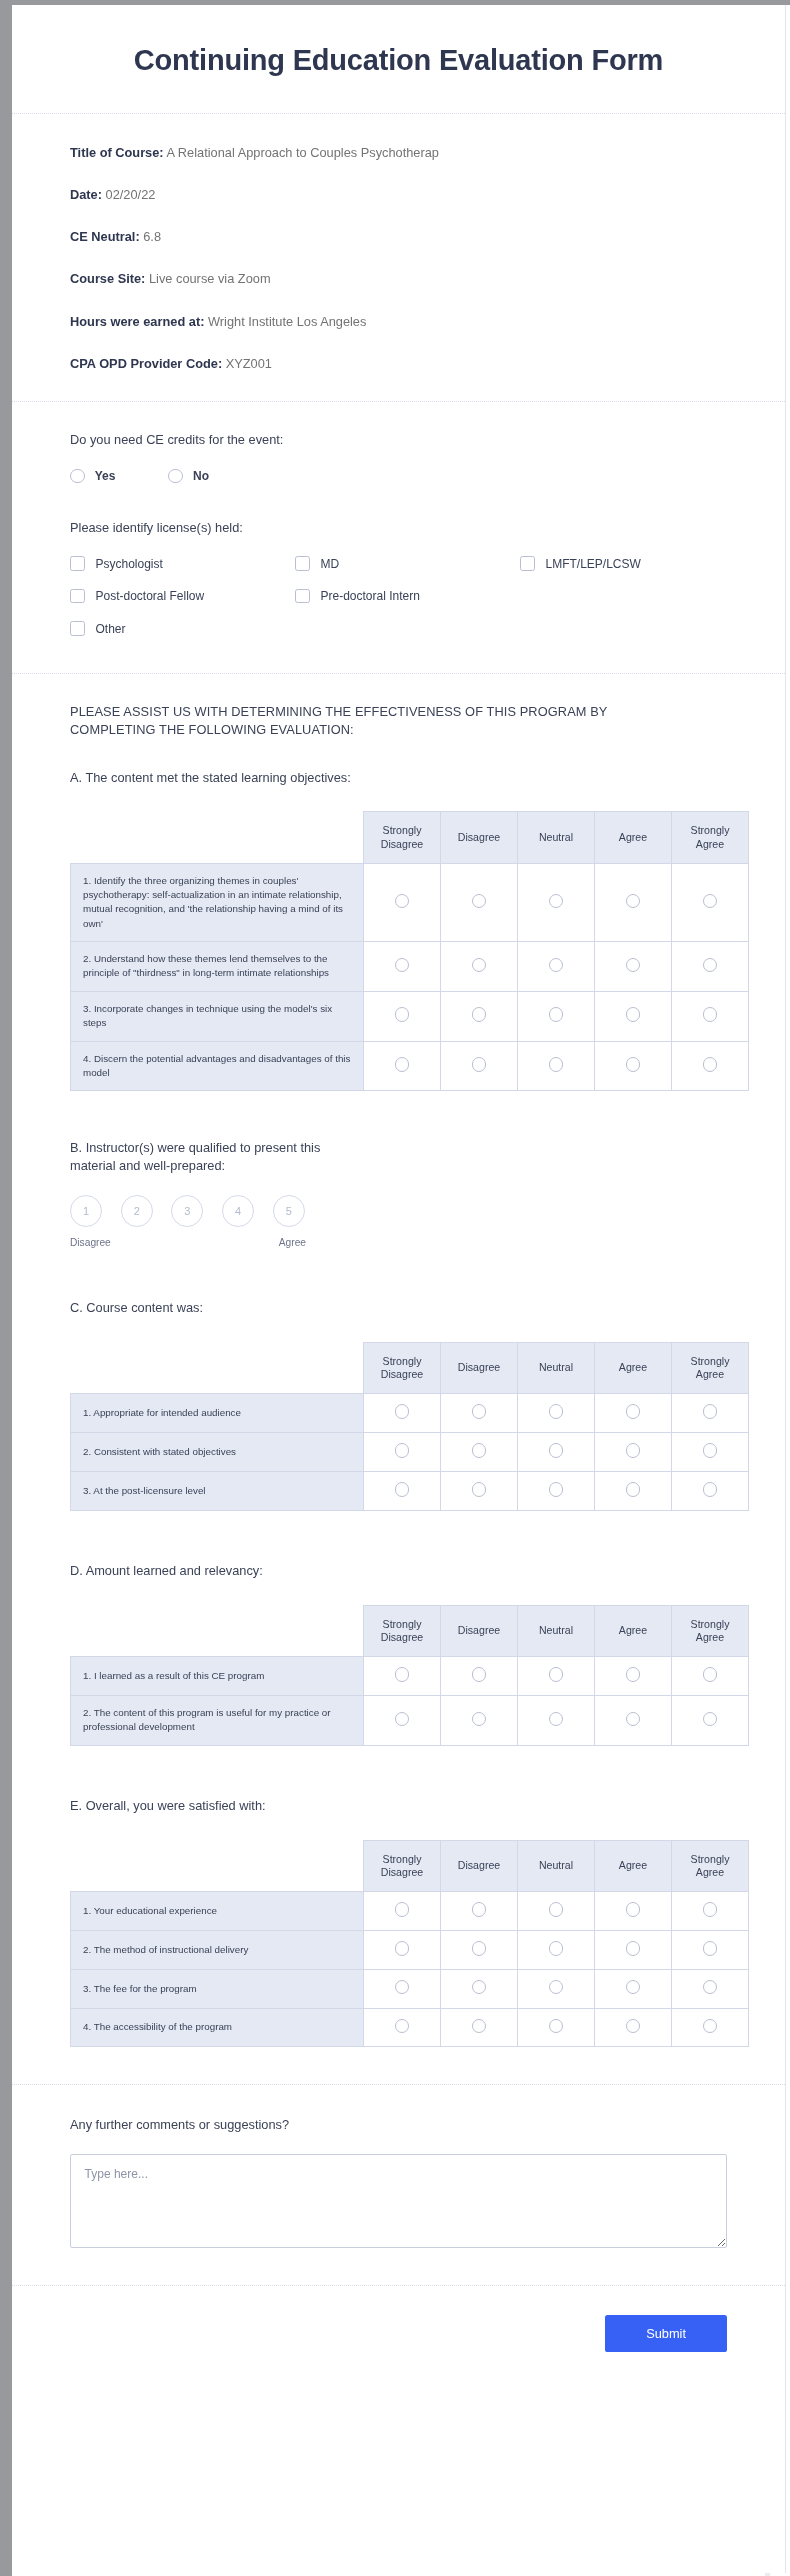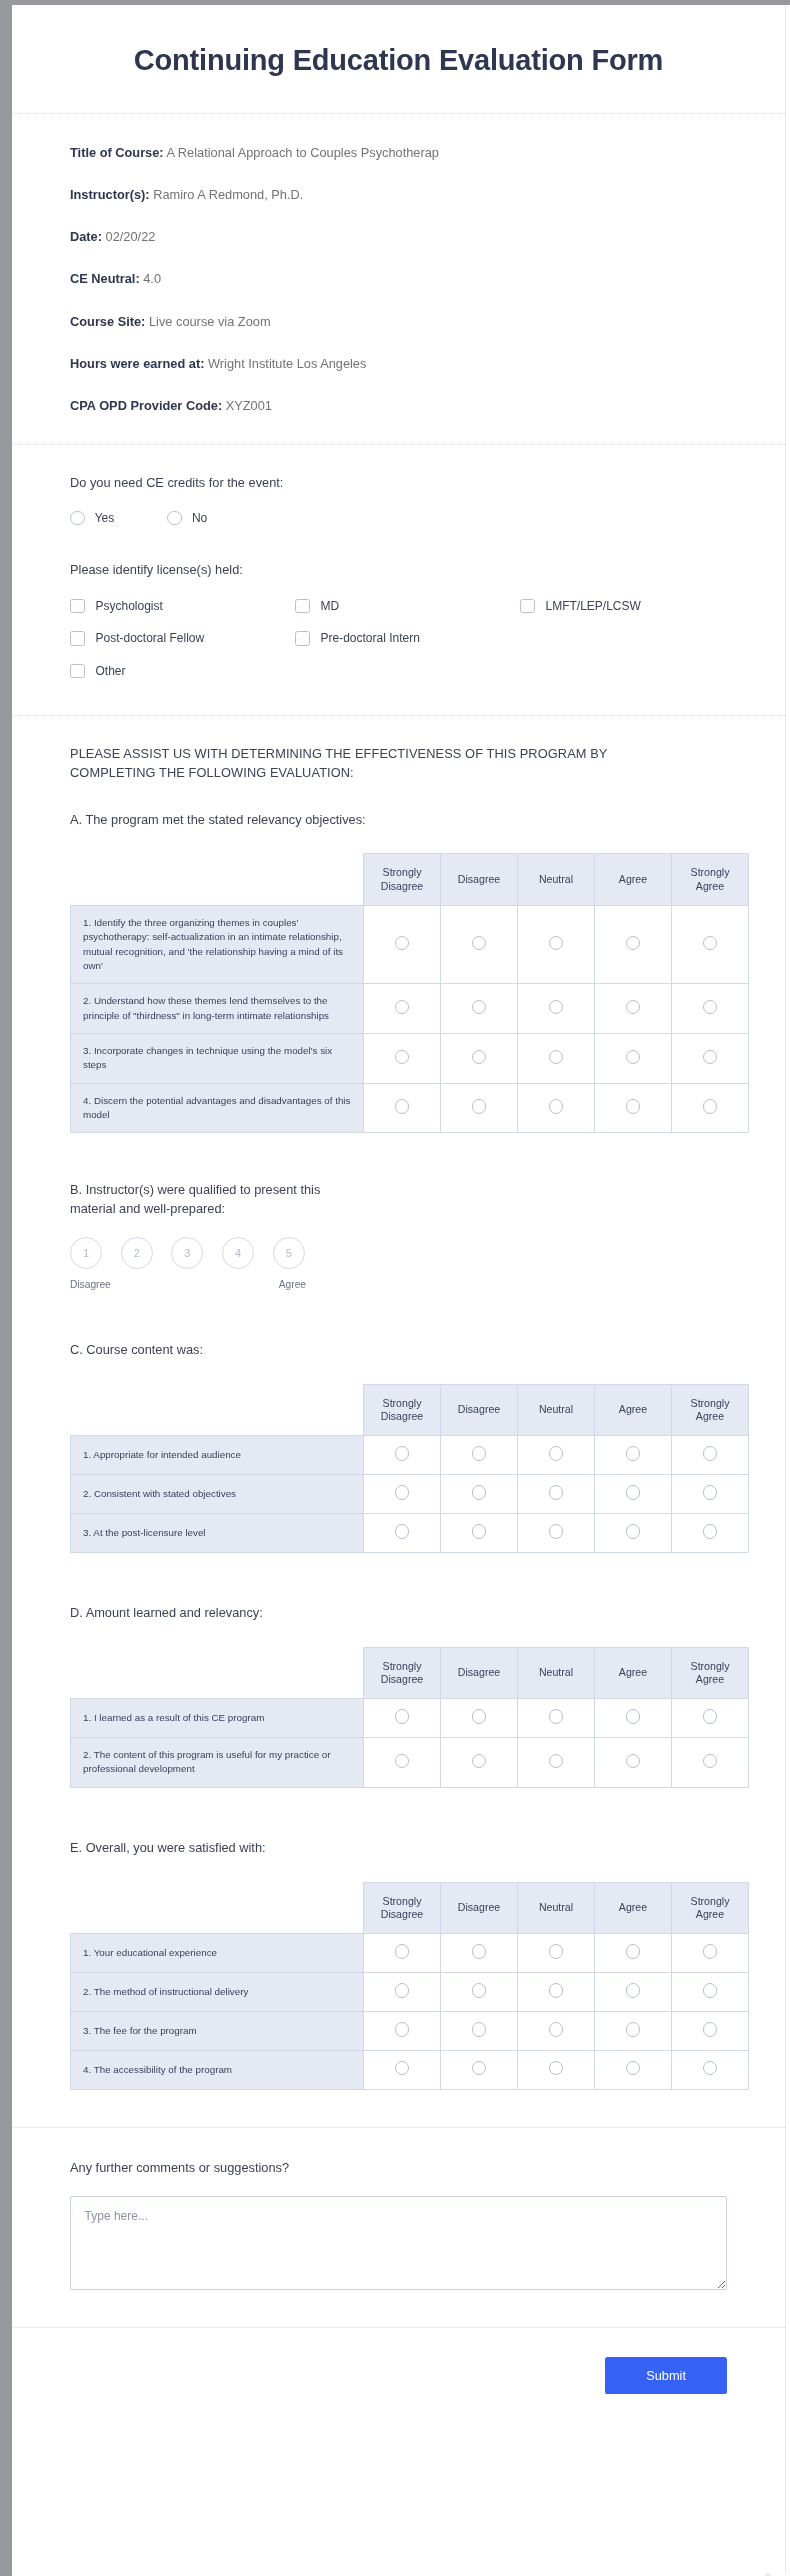--- a/index.html
+++ b/index.html
@@ -83,21 +83,21 @@
   .qblock.divided { border-bottom: 0.9px dotted #d9dce4; padding-bottom: 37px; }
   .qlabel {
     font-size: 12.8px;
     color: #3a4257;
     margin-bottom: 18.7px;
     line-height: 1.45;
   }
   .qlabel.caps { letter-spacing: 0.1px; }
 
   .radio-row { display: flex; align-items: center; gap: 53px; }
-  .radio-opt { display: flex; align-items: center; gap: 10.2px; cursor: pointer; }
+  .radio-opt { display: flex; align-items: center; gap: 10.2px; cursor: pointer; font-weight: bold; }
   .radio-dot {
     width: 14.5px; height: 14.5px;
     border: 0.9px solid #b9bfd0;
     border-radius: 50%;
     background: #fff;
     flex: none;
   }
   .radio-text { font-size: 12px; color: #3a4257; }
 
   .cb-grid {
@@ -231,30 +231,26 @@
     <div class="form-header">
       <h1 class="form-title">Continuing Education Evaluation Form</h1>
     </div>
 
     <div class="meta-block">
       <div class="meta-row">
         <span class="meta-label">Title of Course:</span>
         <span class="meta-value">A Relational Approach to Couples Psychotherap</span>
       </div>
       <div class="meta-row">
-        <span class="meta-label">Instructor(s):</span>
-        <span class="meta-value">Ramiro A Redmond, Ph.D.</span>
-      </div>
-      <div class="meta-row">
         <span class="meta-label">Date:</span>
         <span class="meta-value">02/20/22</span>
       </div>
       <div class="meta-row">
         <span class="meta-label">CE Neutral:</span>
-        <span class="meta-value">4.0</span>
+        <span class="meta-value">6.8</span>
       </div>
       <div class="meta-row">
         <span class="meta-label">Course Site:</span>
         <span class="meta-value">Live course via Zoom</span>
       </div>
       <div class="meta-row">
         <span class="meta-label">Hours were earned at:</span>
         <span class="meta-value">Wright Institute Los Angeles</span>
       </div>
       <div class="meta-row">
@@ -301,21 +297,21 @@
         <span></span>
         <label class="cb-opt">
           <span class="cb-box"></span>
           <span class="cb-text">Other</span>
         </label>
       </div>
     </div>
 
     <div class="qblock">
       <div class="qlabel caps" style="margin-bottom:29px; max-width:544px;">PLEASE ASSIST US WITH DETERMINING THE EFFECTIVENESS OF THIS PROGRAM BY COMPLETING THE FOLLOWING EVALUATION:</div>
-      <div class="qlabel">A. The program met the stated relevancy objectives:</div>
+      <div class="qlabel">A. The content met the stated learning objectives:</div>
       <div class="matrix-wrap">
         <table class="matrix">
           <colgroup>
             <col class="c-label">
               <col class="c-opt">
               <col class="c-opt">
               <col class="c-opt">
               <col class="c-opt">
               <col class="c-opt">
           </colgroup>

